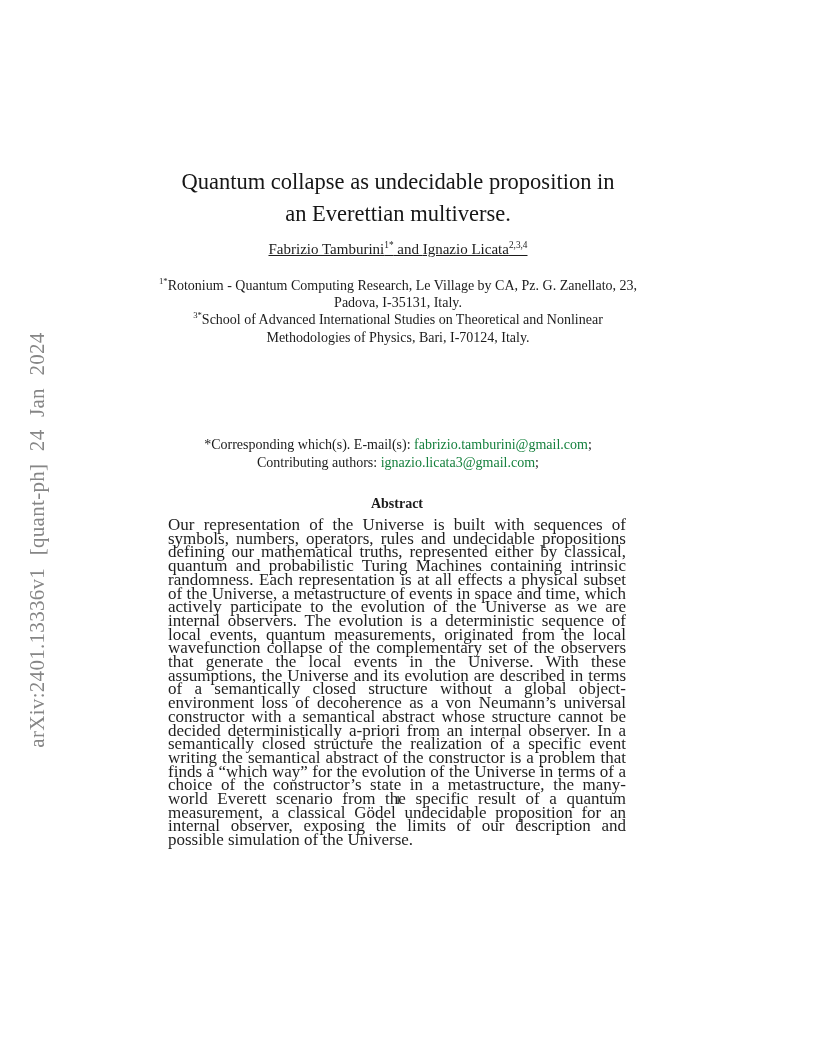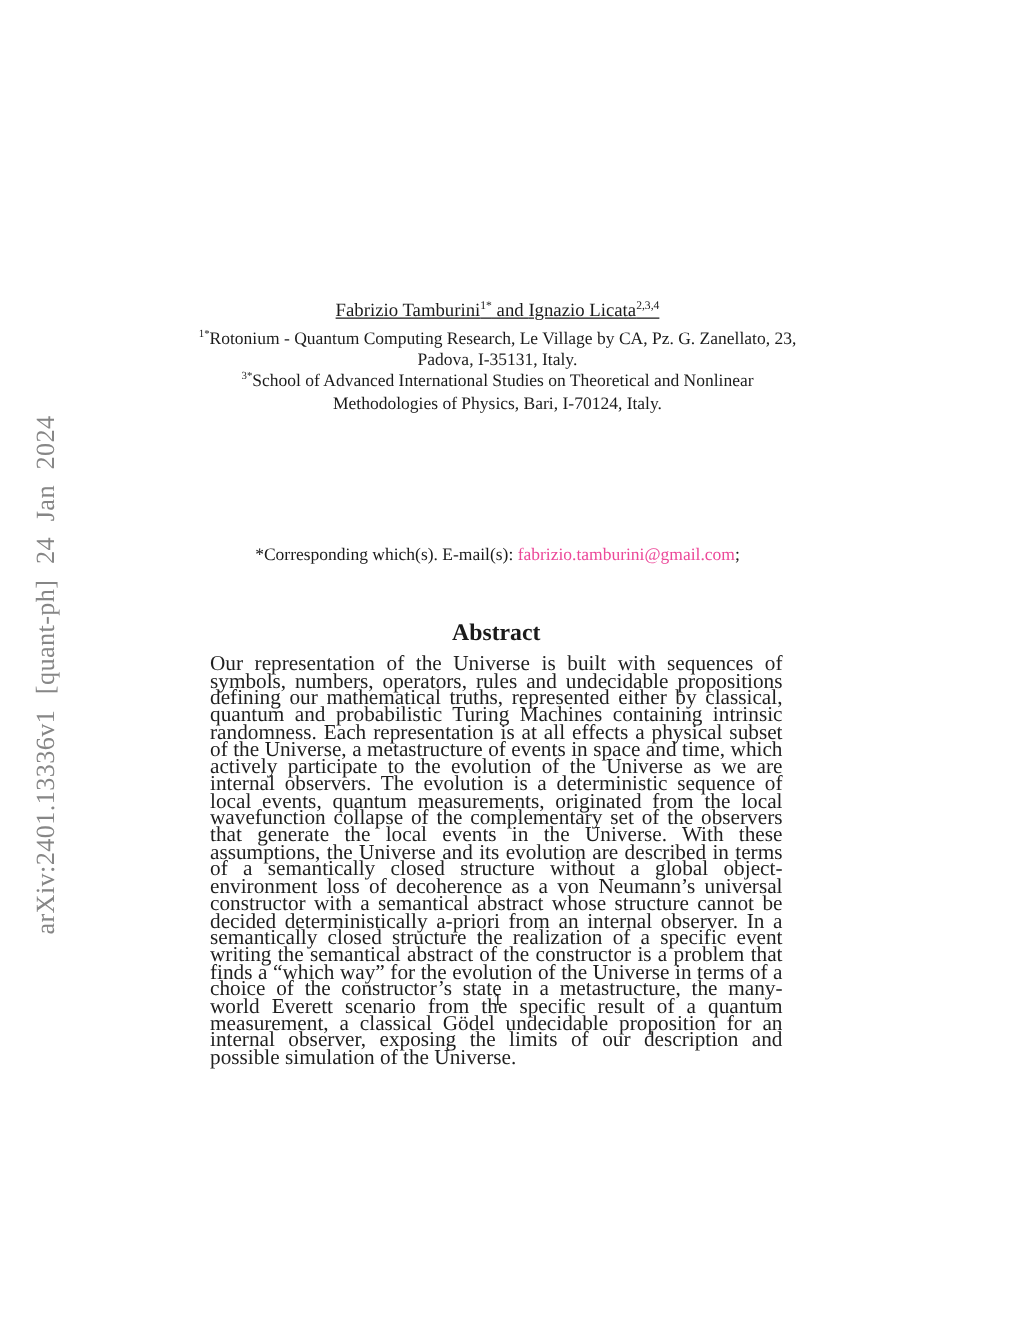--- a/index.html
+++ b/index.html
@@ -46,52 +46,52 @@
     text-align: center;
     font-size: 15px;
     text-decoration: underline;
   }
   sup {
     font-size: 0.62em;
     line-height: 0;
   }
   .affiliations {
     position: absolute;
-    top: 263px;
+    top: 277px;
     left: 158px;
     width: 480px;
     text-align: center;
     font-size: 14px;
     line-height: 17.2px;
   }
   .affiliations p { margin: 0; }
   .contact {
     position: absolute;
     top: 436px;
     left: 98px;
     width: 600px;
     text-align: center;
     font-size: 14px;
     line-height: 17.5px;
   }
   a.email {
-    color: #ec4899;
+    color: #15803d;
     text-decoration: none;
     cursor: pointer;
   }
   .abstract {
     position: absolute;
     top: 496px;
     left: 168px;
     width: 458px;
   }
   .abstract-heading {
     text-align: center;
     font-weight: bold;
-    font-size: 19px;
+    font-size: 14px;
     margin: 0 0 6px 0;
   }
   .abstract-text {
     font-size: 17px;
     line-height: 13.7px;
     text-align: justify;
     hyphens: auto;
     -webkit-hyphens: auto;
     margin: 0;
     color: #1f1f1f;
@@ -105,30 +105,35 @@
     font-size: 13px;
   }
 </style>
 </head>
 <body>
 
 <div class="sheet">
 
   <div class="arxiv-stamp">arXiv:2401.13336v1 [quant-ph] 24 Jan 2024</div>
 
+  <div class="title">
+    <div class="tline">Quantum collapse as undecidable proposition in</div>
+    <div class="tline">an Everettian multiverse.</div>
+  </div>
 
   <div class="authors"><span>Fabrizio Tamburini</span><sup>1*</sup><span> and </span><span>Ignazio Licata</span><sup>2,3,4</sup></div>
 
   <div class="affiliations">
     <p><sup>1*</sup><span>Rotonium - Quantum Computing Research, Le Village by CA, Pz. G. Zanellato, 23, Padova, I-35131, Italy.</span></p>
     <p><sup>3*</sup><span>School of Advanced International Studies on Theoretical and Nonlinear Methodologies of Physics, Bari, I-70124, Italy.</span></p>
   </div>
 
   <div class="contact">
     <div><span>*Corresponding which(s). E-mail(s): </span><a class="email">fabrizio.tamburini@gmail.com</a><span>;</span></div>
+    <div><span>Contributing authors: </span><a class="email">ignazio.licata3@gmail.com</a><span>;</span></div>
   </div>
 
   <div class="abstract">
     <p class="abstract-heading">Abstract</p>
     <p class="abstract-text">Our representation of the Universe is built with sequences of symbols, numbers, operators, rules and undecidable propositions defining our mathematical truths, represented either by classical, quantum and probabilistic Turing Machines containing intrinsic randomness. Each representation is at all effects a physical subset of the Universe, a metastructure of events in space and time, which actively participate to the evolution of the Universe as we are internal observers. The evolution is a deterministic sequence of local events, quantum measurements, originated from the local wavefunction collapse of the complementary set of the observers that generate the local events in the Universe. With these assumptions, the Universe and its evolution are described in terms of a semantically closed structure without a global object-environment loss of decoherence as a von Neumann’s universal constructor with a semantical abstract whose structure cannot be decided deterministically a-priori from an internal observer. In a semantically closed structure the realization of a specific event writing the semantical abstract of the constructor is a problem that finds a “which way” for the evolution of the Universe in terms of a choice of the constructor’s state in a metastructure, the many-world Everett scenario from the specific result of a quantum measurement, a classical Gödel undecidable proposition for an internal observer, exposing the limits of our description and possible simulation of the Universe.</p>
   </div>
 
   <div class="folio">1</div>
 
 </div>

